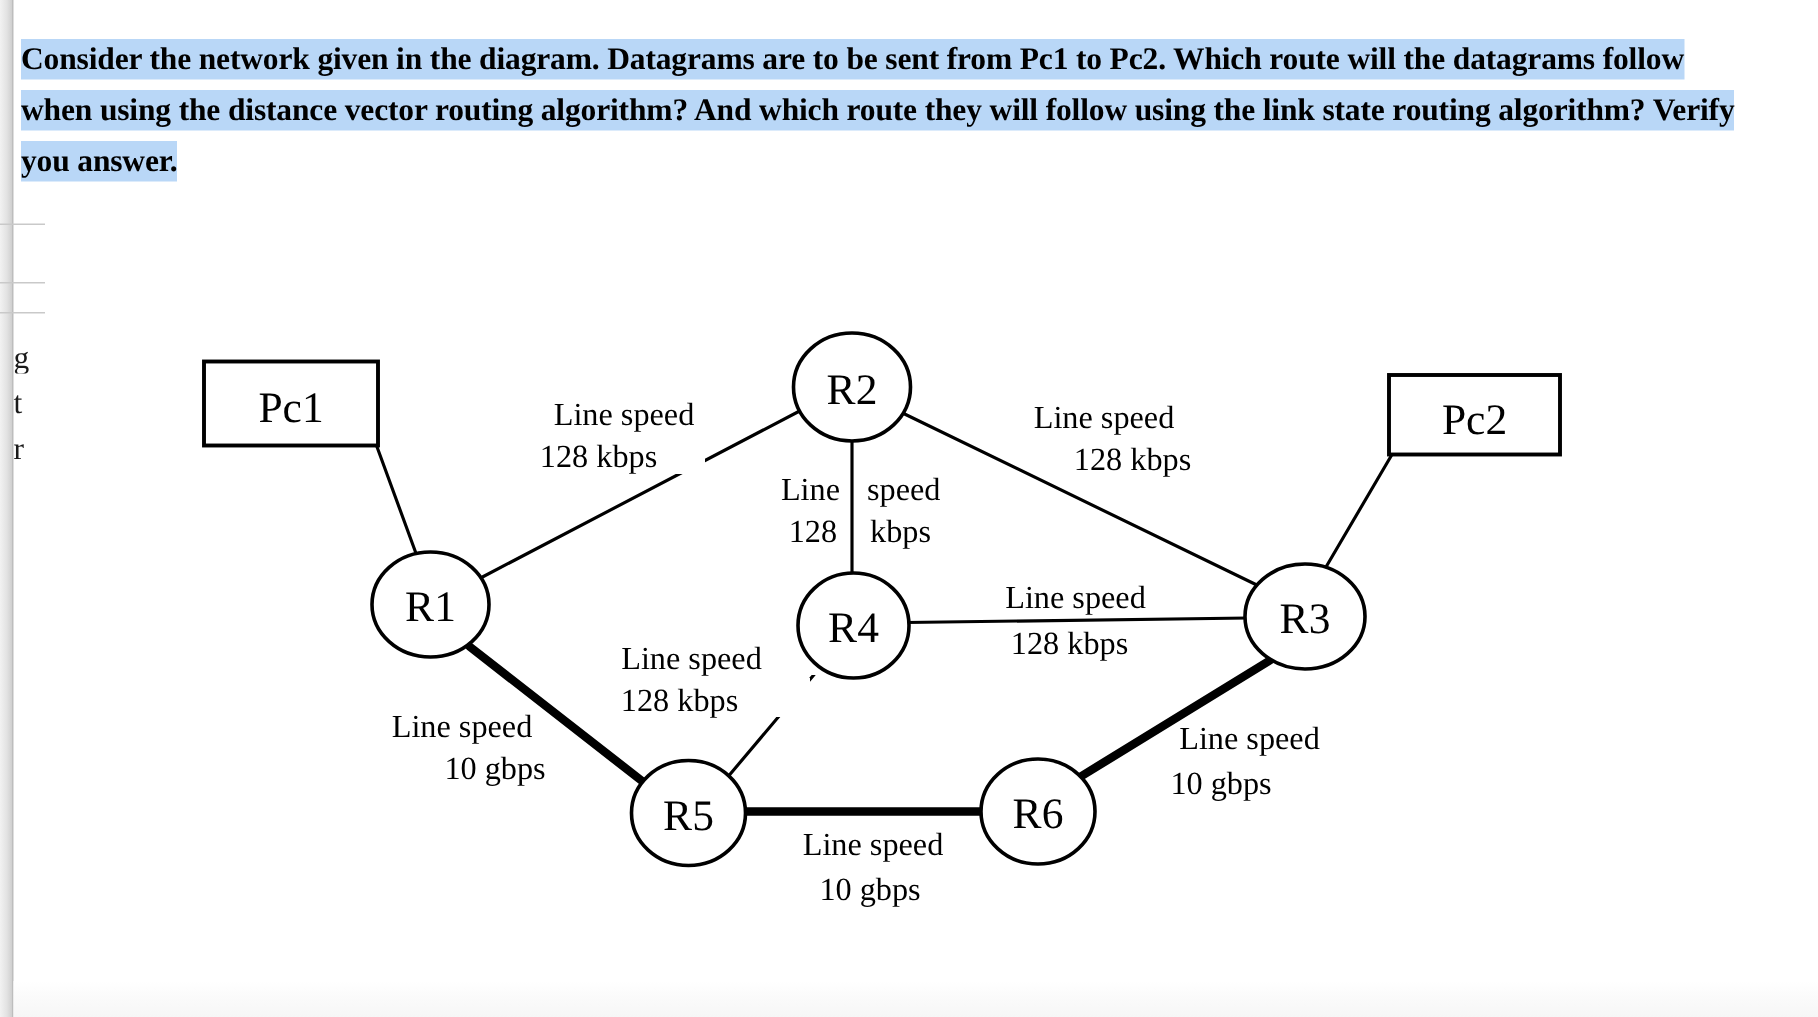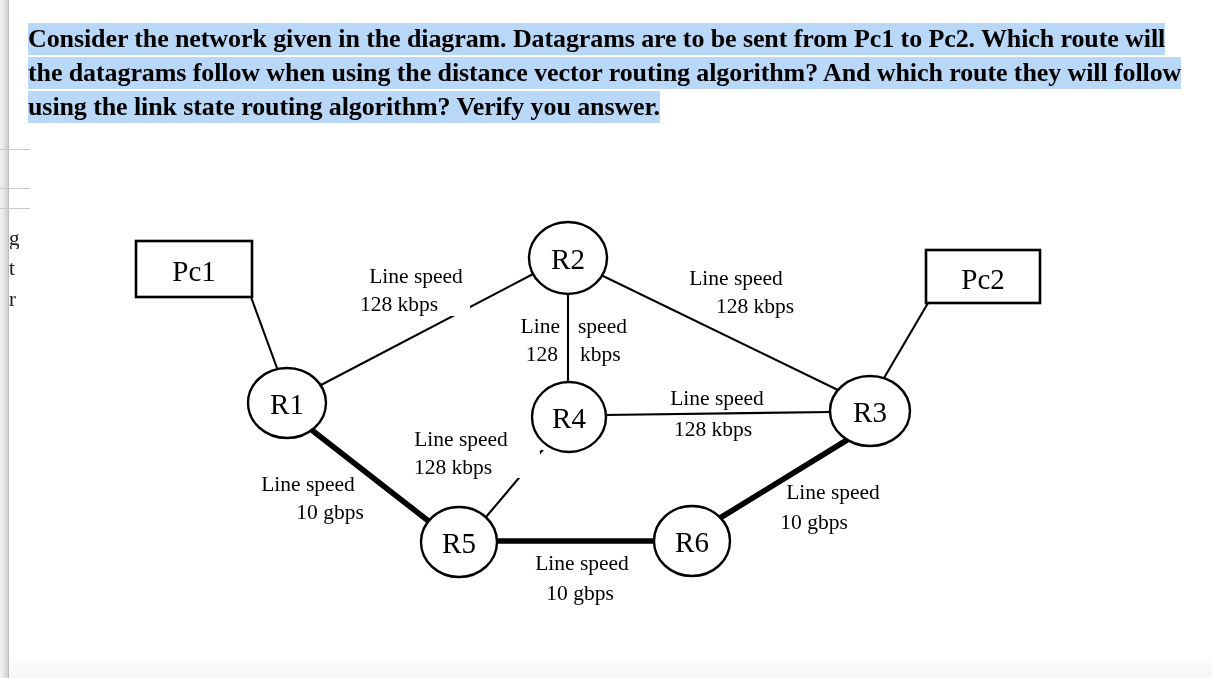--- a/index.html
+++ b/index.html
@@ -60,26 +60,26 @@
     left: 9px;
     right: 0;
     bottom: 0;
     height: 24px;
     background: linear-gradient(to bottom, #ffffff 0%, #fbfbfb 40%, #f6f6f6 100%);
   }
 
   
   .question {
     position: absolute;
-    left: 28px;
+    left: 14px;
     top: 22px;
     width: 1160px;
     font-family: "Liberation Serif", "DejaVu Serif", serif;
     font-weight: bold;
-    font-size: 26px;
+    font-size: 21px;
     line-height: 34px;
     letter-spacing: -0.1px;
     color: #000000;
   }
   .question .hl {
     background: #b9d7f7;
     box-decoration-break: clone;
     -webkit-box-decoration-break: clone;
     padding: 1px 0 2px 0;
   }

